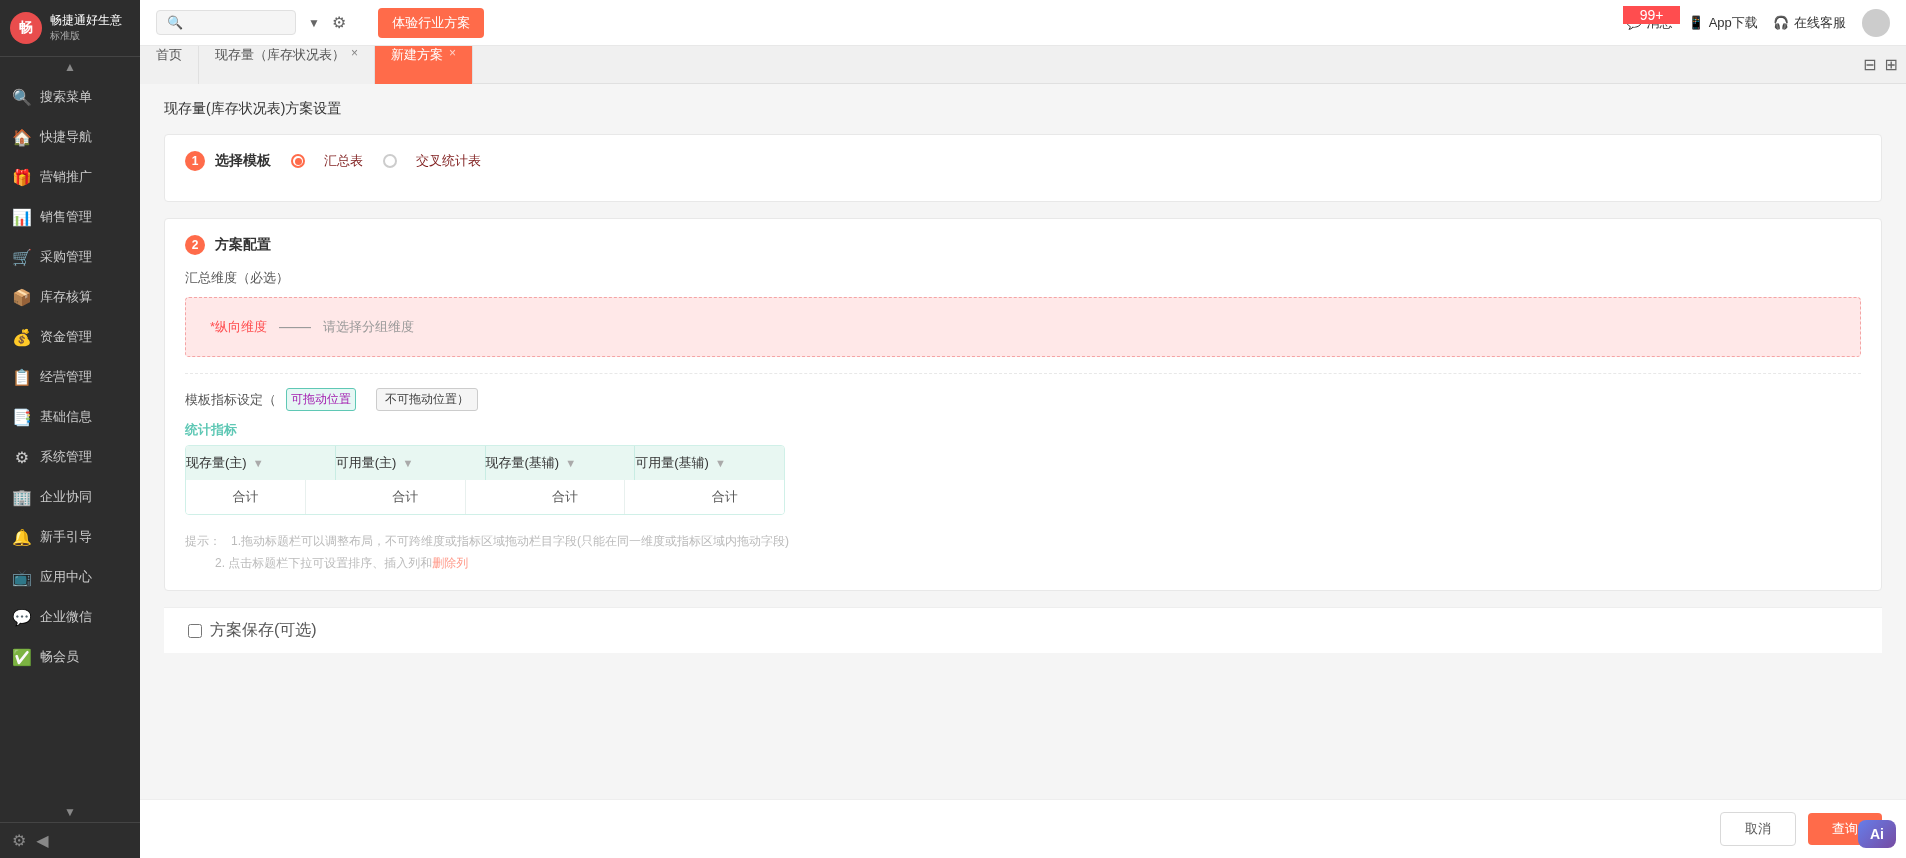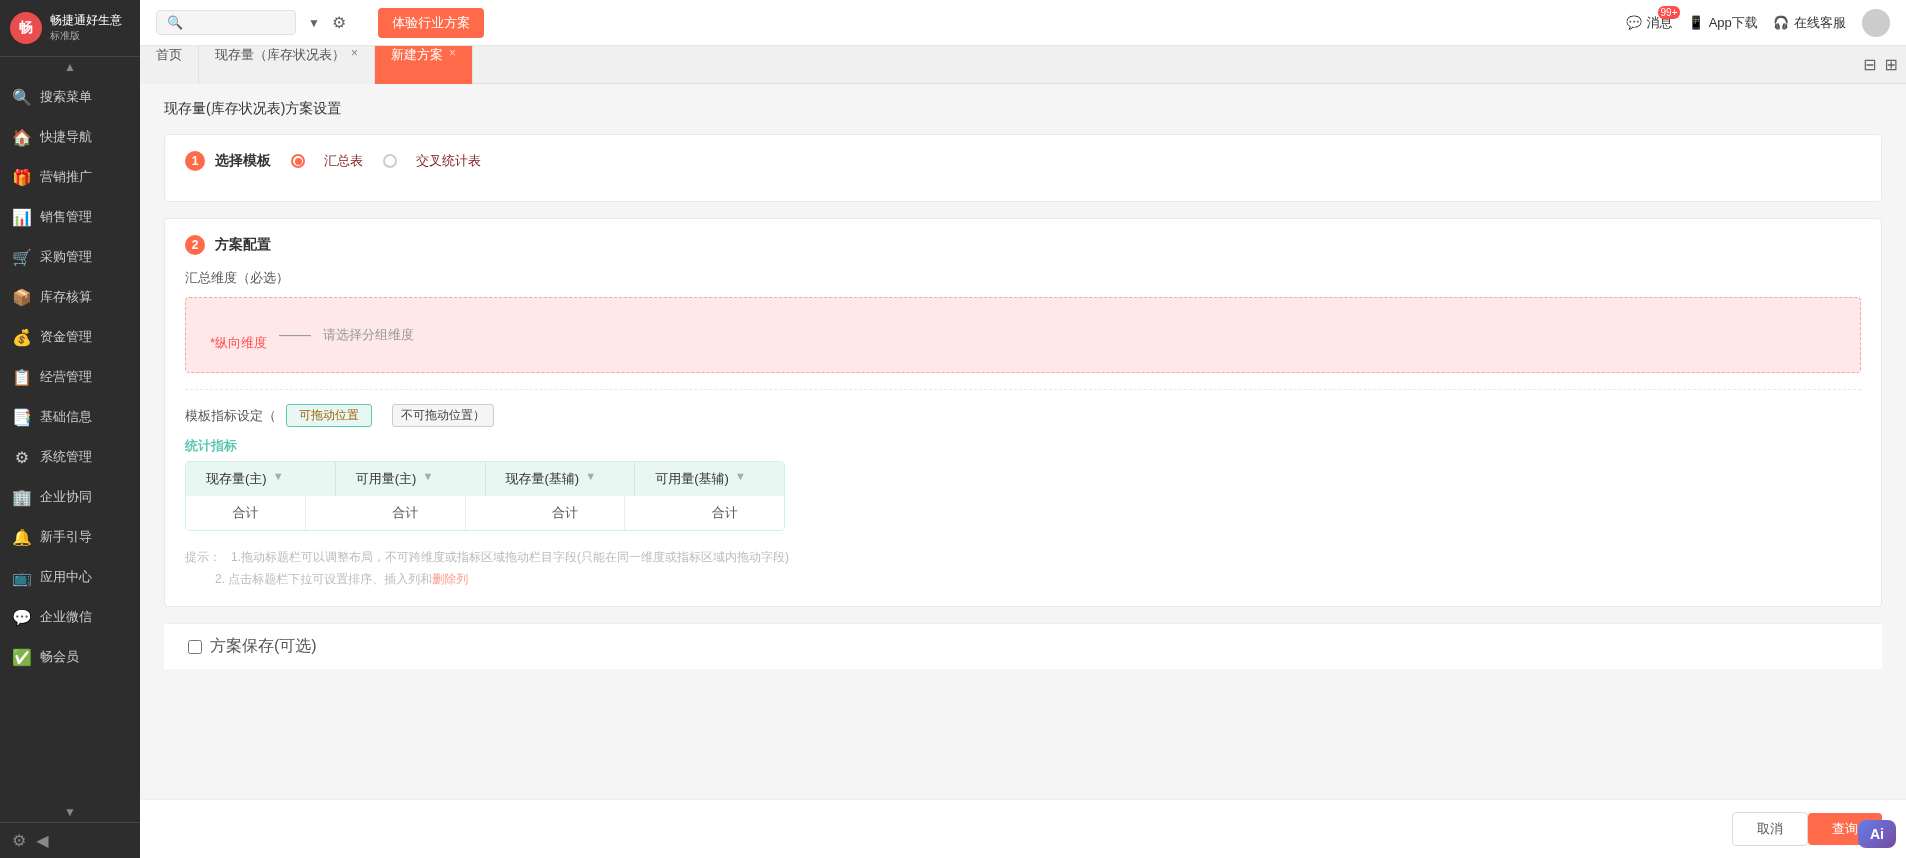--- a/index.html
+++ b/index.html
@@ -82,21 +82,21 @@
     }
     .topbar-dropdown { color: #666; font-size: 12px; cursor: pointer; }
     .topbar-gear { color: #666; font-size: 16px; cursor: pointer; }
     .topbar-trial-btn {
       background: #ff6b4a; color: white; border: none; border-radius: 4px;
       padding: 6px 14px; cursor: pointer; font-size: 13px; margin-left: 20px;
     }
     .topbar-right { margin-left: auto; display: flex; align-items: center; gap: 16px; }
     .topbar-msg { display: flex; align-items: center; gap: 4px; color: #333; font-size: 13px; cursor: pointer; position: relative; }
     .msg-badge {
-      background: #ff4d4f; color: white; border-radius: 6px; padding: 1px 3px; font-size: 10px;
+      background: #ff4d4f; color: white; border-radius: 0; padding: 1px 17px; font-size: 14px;
       position: absolute; top: -8px; right: -8px;
     }
     .topbar-app { display: flex; align-items: center; gap: 4px; color: #333; font-size: 13px; cursor: pointer; }
     .topbar-service { display: flex; align-items: center; gap: 4px; color: #333; font-size: 13px; cursor: pointer; }
     .topbar-user { display: flex; align-items: center; gap: 4px; cursor: pointer; }
     .user-avatar { width: 28px; height: 28px; border-radius: 50%; background: #ccc; }
 
     
     .tabs-bar {
       background: #f0f0f0;
@@ -150,51 +150,51 @@
     .radio-dot { width: 7px; height: 7px; border-radius: 50%; background: #ff6b4a; }
 
     
     .sub-label { font-size: 13px; color: #555; margin-bottom: 10px; }
 
     .dimension-box {
       background: #ffe8e8; border: 1px dashed #f5a5a5; border-radius: 4px;
       padding: 20px 24px; margin-bottom: 16px; color: #c00;
     }
     .dimension-row { display: flex; align-items: center; gap: 12px; font-size: 13px; }
-    .dim-required { color: #ff4d4f; margin-top: 16px; }
+    .dim-required { color: #ff4d4f; }
     .dim-arrow { color: #999; font-size: 16px; }
     .dim-placeholder { color: #999; }
 
     
     .indicator-label-row {
       display: flex; align-items: center; gap: 10px; margin-bottom: 10px; font-size: 13px; color: #555;
     }
     .drag-badge {
-      background: #e6f7f4; border: 1px solid #5fc8b5; color: #a16207;
-      padding: 2px 12px; border-radius: 3px; font-size: 12px;
+      background: #e6f7f4; border: 1px solid #5fc8b5; color: #a21caf;
+      padding: 2px 4px; border-radius: 3px; font-size: 12px;
     }
     .no-drag-badge {
       background: #f5f5f5; border: 1px solid #ccc; color: #404040;
       padding: 2px 8px; border-radius: 3px; font-size: 12px;
     }
 
     
     .stat-section-label {
       font-size: 13px; color: #5fc8b5; margin-bottom: 6px; font-weight: bold;
     }
     .stat-table {
       border: 1px solid #d0f0e8; border-radius: 4px; overflow: hidden;
       width: 600px;
     }
     .stat-table-header {
       display: flex; background: #e8f7f2;
     }
     .stat-col {
-      flex: 1; padding: 8px 20px; border-right: 1px solid #c8ece3;
-      display: flex; align-items: flex-start; gap: 6px; font-size: 13px; color: #333;
+      flex: 1; padding: 8px 0; border-right: 1px solid #c8ece3;
+      display: flex; align-items: center; gap: 6px; font-size: 13px; color: #333;
     }
     .stat-col:last-child { border-right: none; }
     .stat-col-chevron { color: #aaa; font-size: 11px; }
     .stat-table-body { display: flex; background: #fff; gap: 40px; }
     .stat-cell {
       flex: 1; padding: 8px 12px; border-right: 1px solid #e8f0ee;
       text-align: center; font-size: 13px; color: #555;
     }
     .stat-cell:last-child { border-right: none; }
 
@@ -207,21 +207,21 @@
     .save-row {
       display: flex; align-items: center; gap: 8px; padding: 12px 24px;
       background: #fff; border-top: 1px solid #eee;
     }
     .save-checkbox { width: 14px; height: 14px; cursor: pointer; }
     .save-label { font-size: 16px; color: #555; }
 
     
     .bottom-bar {
       display: flex; align-items: center; justify-content: flex-end;
-      padding: 12px 24px; gap: 0; background: #fff; border-top: 1px solid #eee;
+      padding: 12px 24px; gap: 12px; background: #fff; border-top: 1px solid #eee;
     }
     .btn-cancel {
       padding: 7px 24px; border: 1px solid #d9d9d9; background: #fff;
       border-radius: 4px; cursor: pointer; font-size: 13px; color: #555;
     }
     .btn-query {
       padding: 7px 24px; background: #ff6b4a; color: white;
       border: none; border-radius: 4px; cursor: pointer; font-size: 13px;
     }
 

